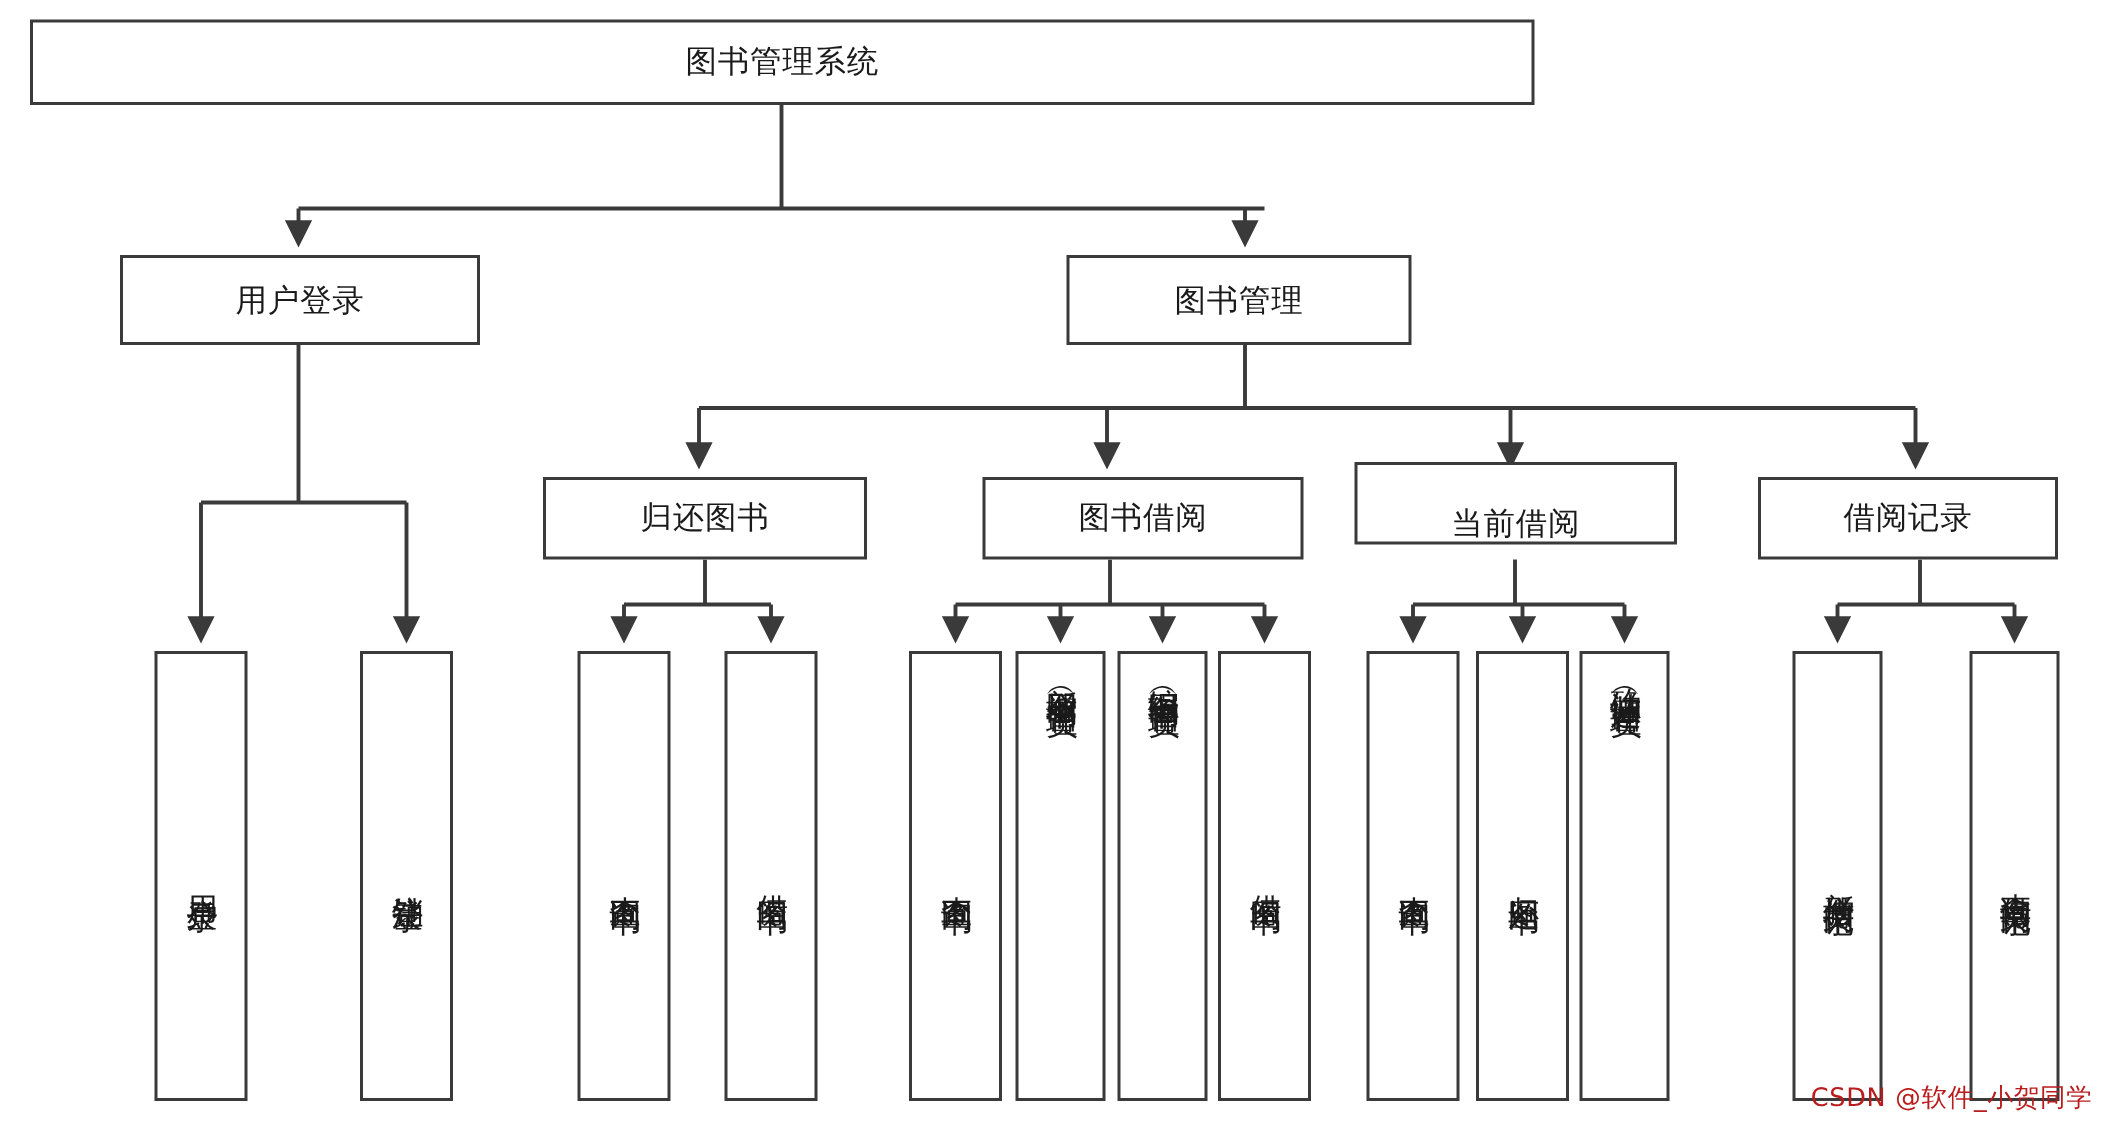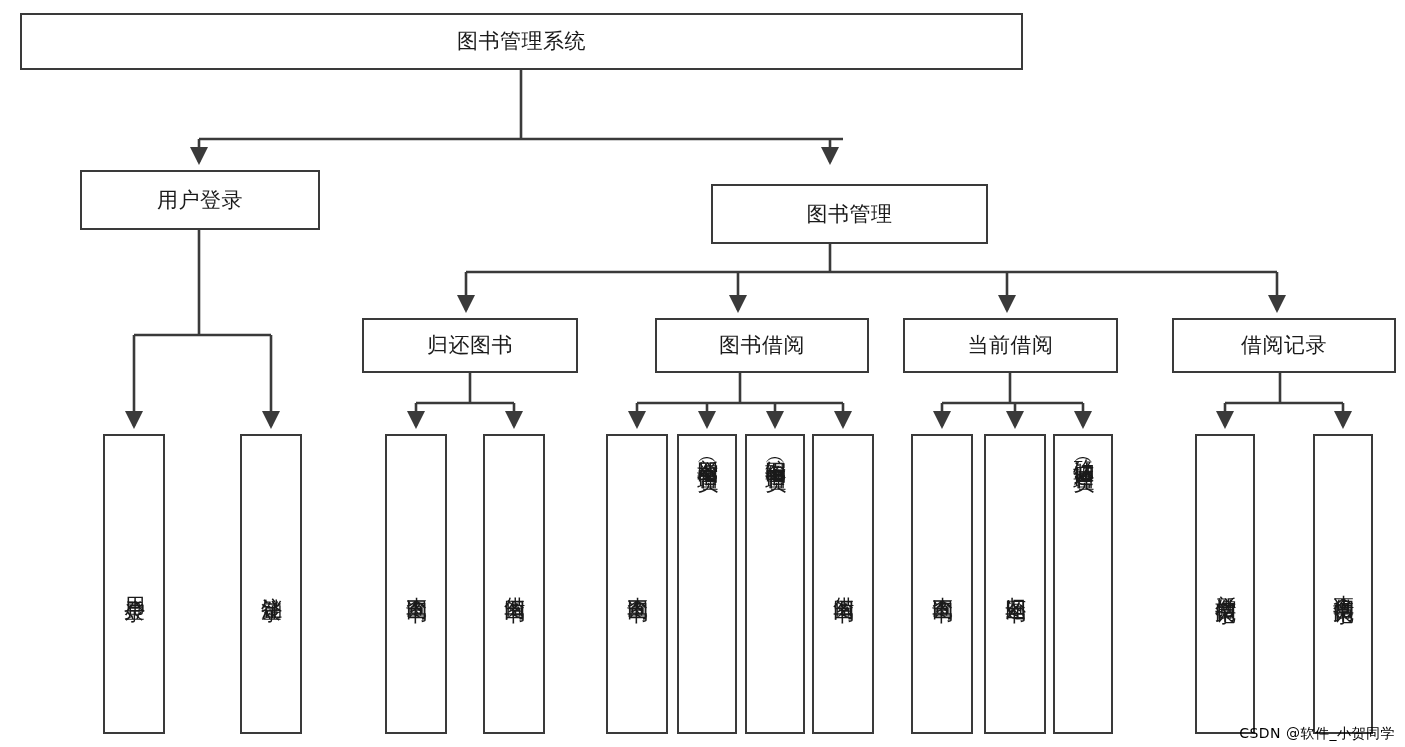--- a/index.html
+++ b/index.html
@@ -57,22 +57,22 @@
     display: block;
   }
   .node.vertical.centered {
     align-items: center;
     padding-top: 0;
   }
   .watermark {
     position: absolute;
     right: 10px;
     bottom: 4px;
-    font-size: 14px;
-    color: #000000;
+    font-size: 17px;
+    color: #b91c1c;
     letter-spacing: 0.5px;
     white-space: nowrap;
     user-select: none;
   }
 </style>
 </head>
 <body>
 
 <div id="canvas">
 
@@ -126,34 +126,34 @@
     </g>
   </svg>
 
   <div class="node" style="left:20px; top:13px; width:1003px; height:57px;">
     <span class="label">图书管理系统</span>
   </div>
 
   <div class="node" style="left:80px; top:170px; width:240px; height:60px;">
     <span class="label">用户登录</span>
   </div>
-  <div class="node" style="left:711px; top:184px; width:277px; height:60px;">
+  <div class="node" style="left:711px; top:170px; width:230px; height:60px;">
     <span class="label">图书管理</span>
   </div>
 
   <div class="node" style="left:362px; top:318px; width:216px; height:55px;">
     <span class="label">归还图书</span>
   </div>
   <div class="node" style="left:633px; top:318px; width:214px; height:55px;margin-left:22px;">
     <span class="label">图书借阅</span>
   </div>
-  <div class="node" style="left:903px; top:318px; width:215px; height:55px;">
+  <div class="node" style="left:903px; top:308px; width:215px; height:55px;align-items:flex-end;">
     <span class="label">当前借阅</span>
   </div>
-  <div class="node" style="left:1172px; top:318px; width:224px; height:55px;">
+  <div class="node" style="left:1172px; top:318px; width:200px; height:55px;">
     <span class="label">借阅记录</span>
   </div>
 
   <div class="node vertical centered" style="left:103px; top:434px; width:62px; height:300px;">
     <span class="label">用户登录</span>
   </div>
   <div class="node vertical centered" style="left:240px; top:434px; width:62px; height:300px;">
     <span class="label">注销登录</span>
   </div>
 

